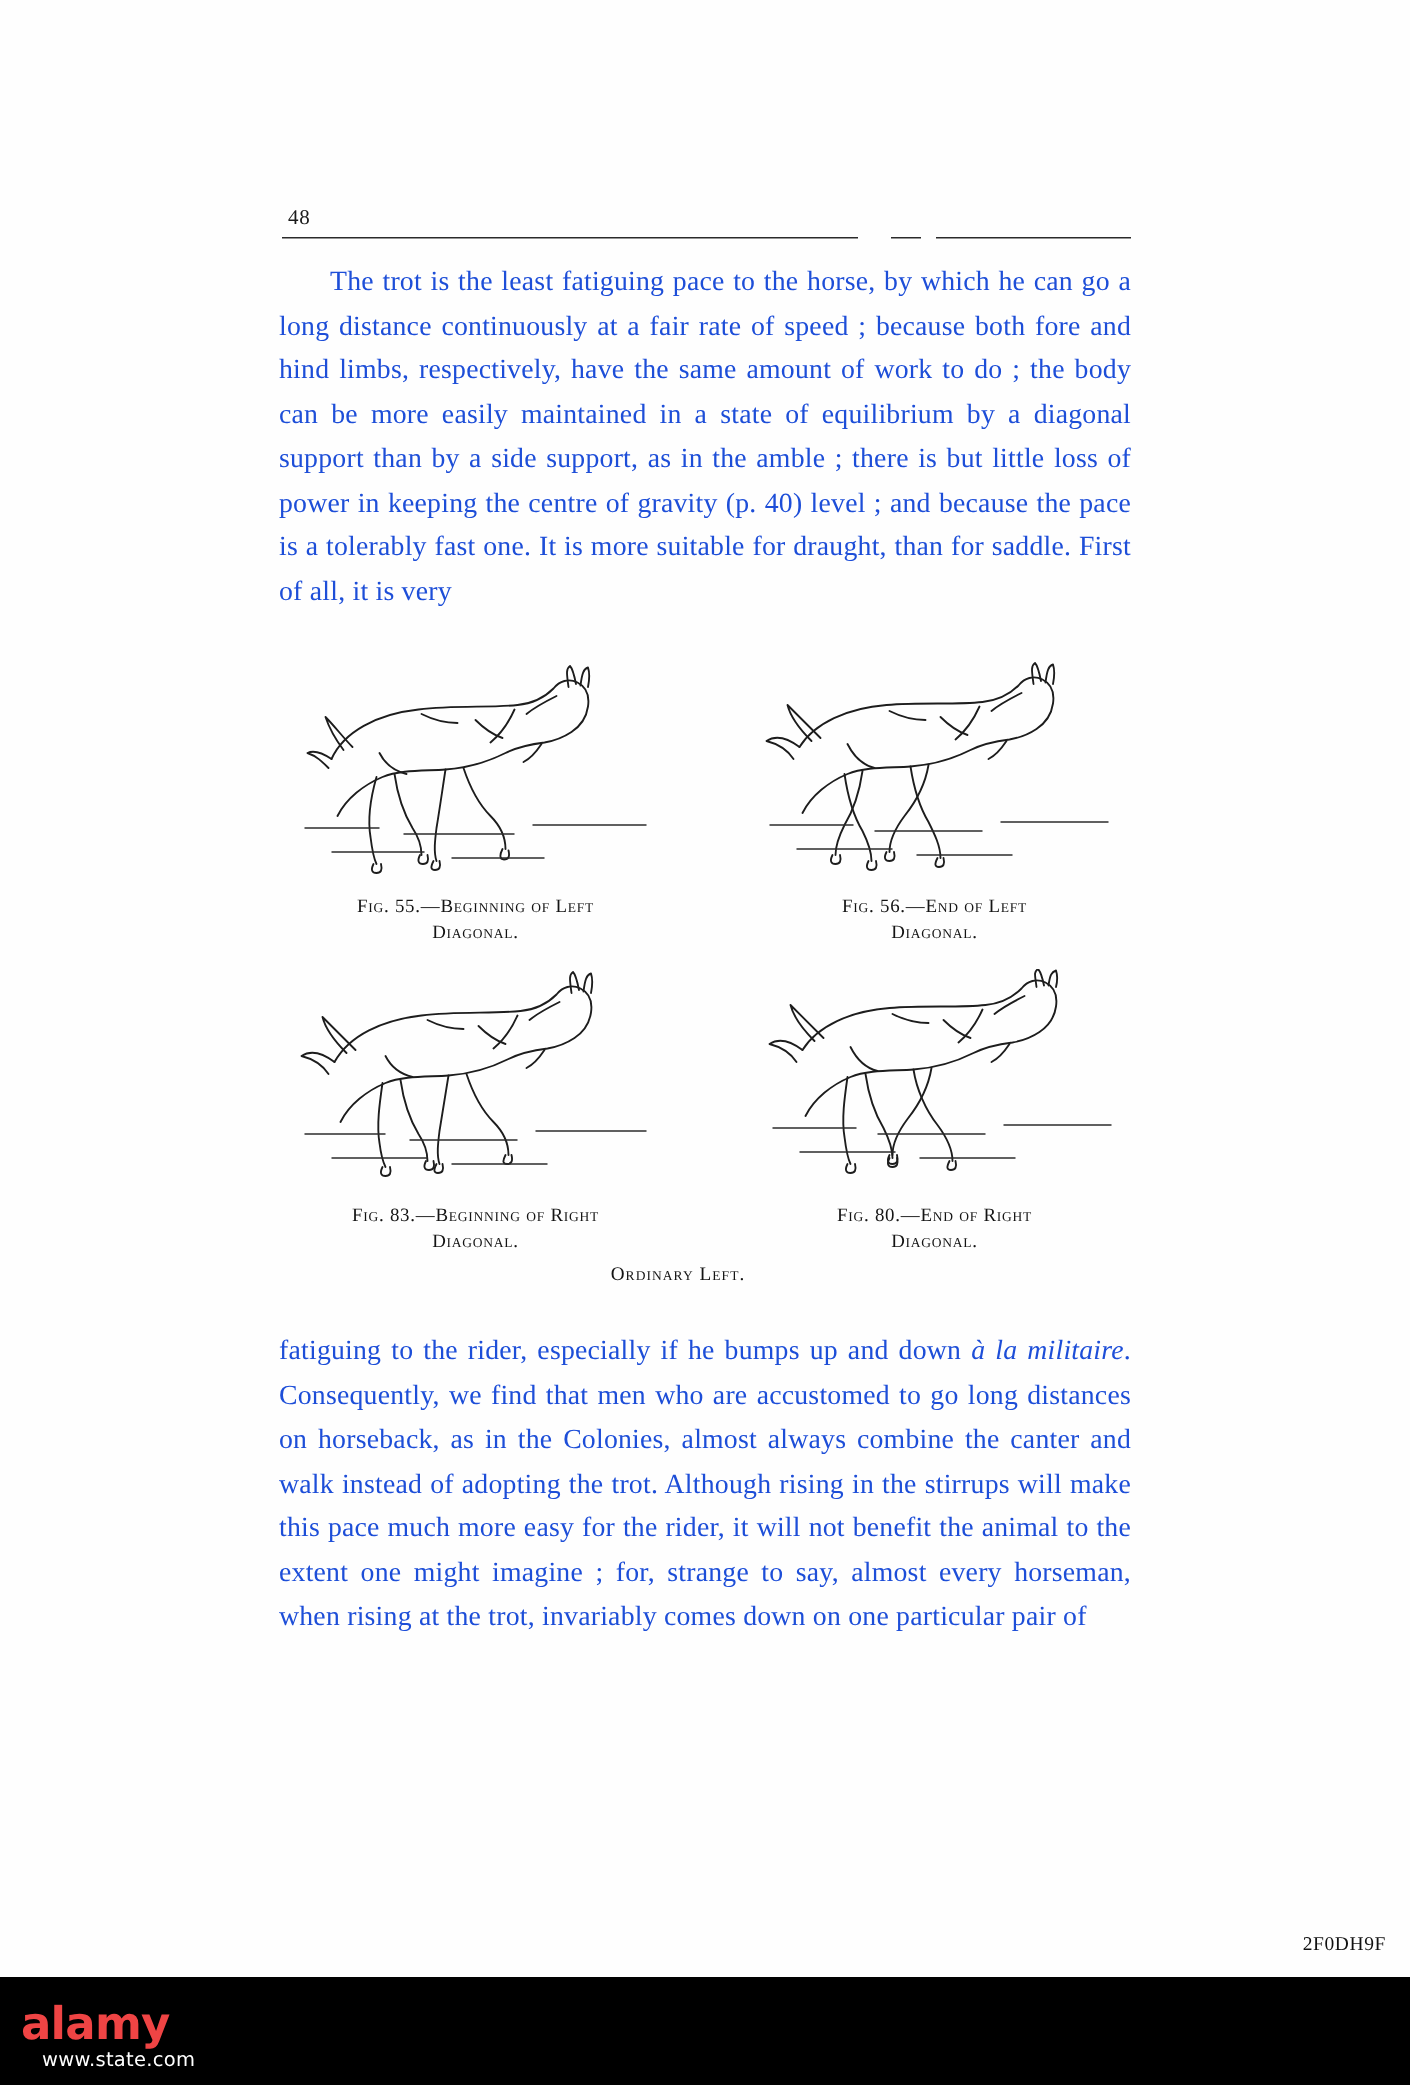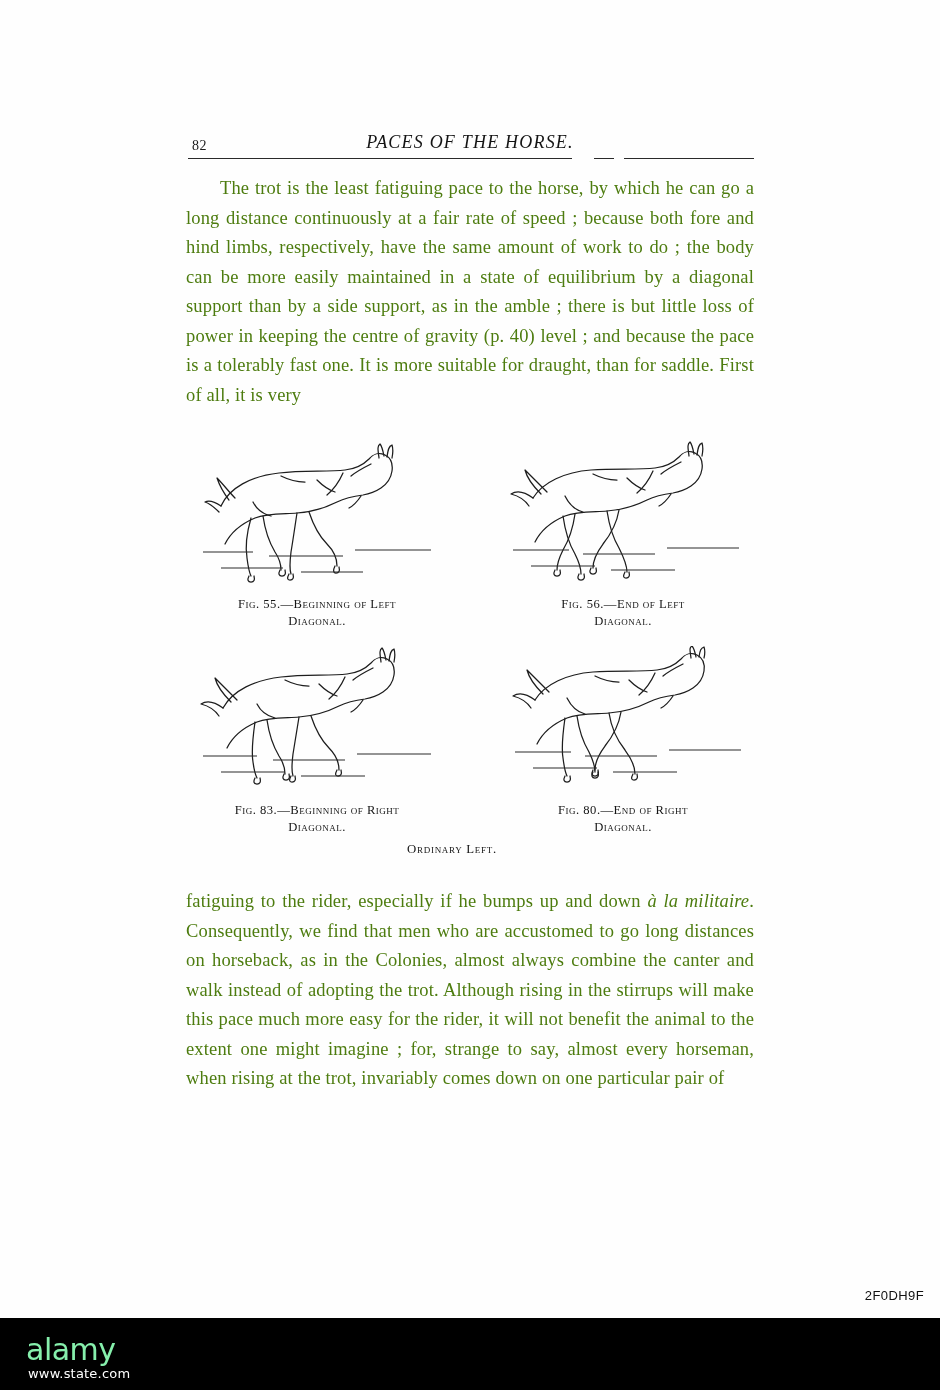--- a/index.html
+++ b/index.html
@@ -72,21 +72,21 @@
     height: 1px;
     background: #2a2a2a;
   }
 
   
   .para {
     margin: 0;
     font-size: 18.5px;
     line-height: 29.5px;
     text-align: justify;
-    color: #4d7c0f;
+    color: #1d4ed8;
     letter-spacing: 0.15px;
   }
   .para.first {
     margin-top: 14px;
     text-indent: 34px;
   }
   .italic { font-style: italic; }
 
   
   .figures {
@@ -136,56 +136,55 @@
   .footer-bar {
     position: absolute;
     left: 0;
     top: 1318px;
     width: 940px;
     height: 72px;
     background: #000000;
   }
   .alamy-logo {
     position: absolute;
-    left: 26px;
+    left: 14px;
     top: 14px;
-    color: #86efac;
+    color: #ef4444;
     font-family: "DejaVu Sans", sans-serif;
     font-size: 30px;
-    font-weight: normal;
+    font-weight: bold;
     letter-spacing: -0.5px;
   }
   .alamy-url {
     position: absolute;
     left: 28px;
     top: 48px;
     color: #ffffff;
     font-family: "DejaVu Sans", sans-serif;
     font-size: 13px;
     letter-spacing: 0.2px;
   }
   .image-id {
     position: absolute;
     right: 16px;
     top: 1288px;
     color: #111111;
-    font-family: Liberation Sans, sans-serif;
+    font-family: Liberation Serif, serif;
     font-size: 13px;
     letter-spacing: 0.4px;
   }
 </style>
 </head>
 <body>
 
 <div class="scan">
   <div class="page-inner">
 
     <div class="running-head">
-      <div class="folio">82</div>
-      <div class="head-title">PACES OF THE HORSE.</div>
+      <div class="folio">48</div>
       <div class="rule-left"></div>
       <div class="rule-dash"></div>
       <div class="rule-right"></div>
     </div>
 
     <p class="para first">The trot is the least fatiguing pace to the horse, by which he can go a long distance continuously at a fair rate of speed ; because both fore and hind limbs, respectively, have the same amount of work to do ; the body can be more easily maintained in a state of equilibrium by a diagonal support than by a side support, as in the amble ; there is but little loss of power in keeping the centre of gravity (p. 40) level ; and because the pace is a tolerably fast one.   It is more suitable for draught, than for saddle.   First of all, it is very</p>
 
     <div class="figures">
 
       <div class="fig-row">

